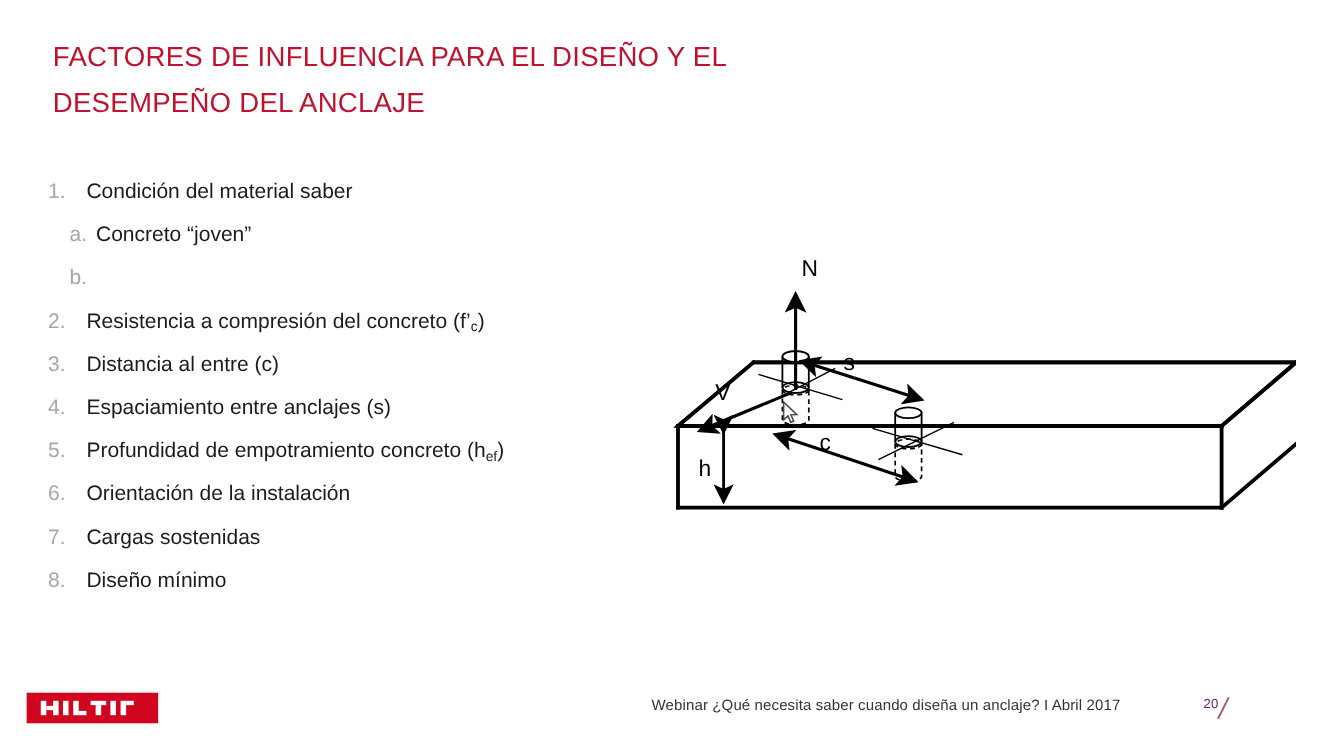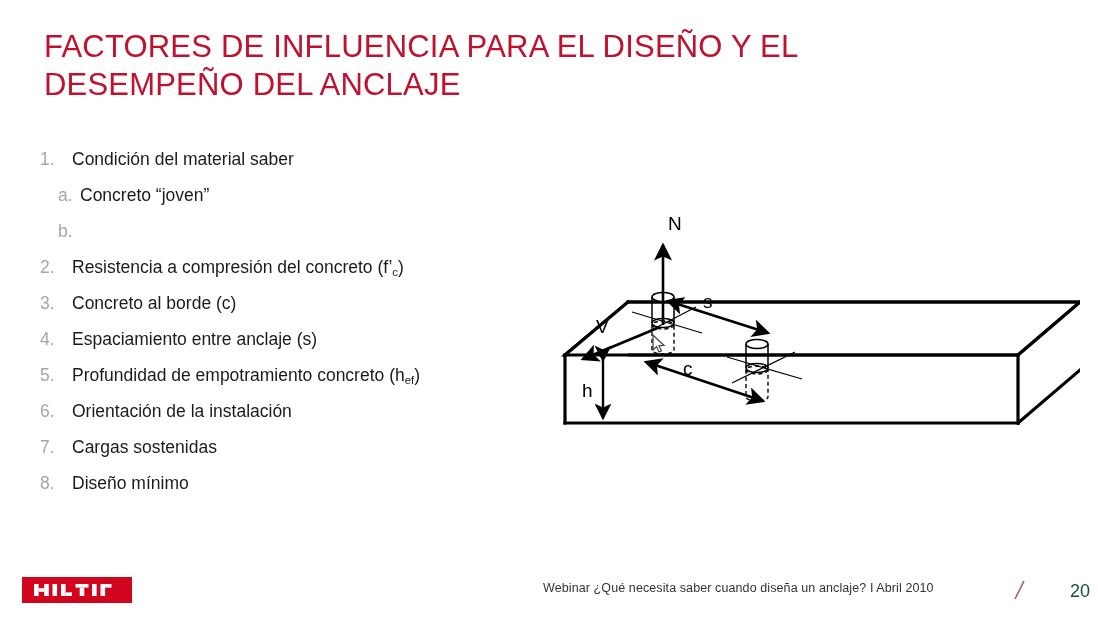--- a/index.html
+++ b/index.html
@@ -20,21 +20,21 @@
     overflow: hidden;
   }
 
   
   #title {
     position: absolute;
     left: 44px;
     top: 28px;
     width: 880px;
     color: #C0122E;
-    font-size: 31px;
+    font-size: 23px;
     line-height: 38px;
     font-weight: 400;
     letter-spacing: 0.2px;
     white-space: pre-line;
   }
 
   
   #list {
     position: absolute;
     left: 36px;
@@ -114,24 +114,24 @@
   }
   #footer-slash {
     position: absolute;
     left: 1012px;
     top: 578px;
     width: 16px;
     height: 24px;
   }
   #page-num {
     position: absolute;
-    left: 1070px;
+    left: 1003px;
     top: 581px;
-    font-size: 18px;
-    color: #14532d;
+    font-size: 11px;
+    color: #701a75;
   }
 </style>
 </head>
 <body>
 
 <div id="slide">
 
   <div id="title">FACTORES DE INFLUENCIA PARA EL DISEÑO Y EL
 DESEMPEÑO DEL ANCLAJE</div>
 
@@ -151,26 +151,26 @@
       <span class="marker">b.</span>
     </div>
 
     <div class="li">
       <span class="marker">2.</span>
       <span class="txt"><span>Resistencia a compresión del concreto (f’</span><sub>c</sub><span>)</span></span>
     </div>
 
     <div class="li">
       <span class="marker">3.</span>
-      <span class="txt">Concreto al borde (c)</span>
+      <span class="txt">Distancia al entre (c)</span>
     </div>
 
     <div class="li">
       <span class="marker">4.</span>
-      <span class="txt">Espaciamiento entre anclaje (s)</span>
+      <span class="txt">Espaciamiento entre anclajes (s)</span>
     </div>
 
     <div class="li">
       <span class="marker">5.</span>
       <span class="txt"><span>Profundidad de empotramiento concreto (h</span><sub>ef</sub><span>)</span></span>
     </div>
 
     <div class="li">
       <span class="marker">6.</span>
       <span class="txt">Orientación de la instalación</span>
@@ -304,21 +304,21 @@
         <rect x="57.7" y="10.6" width="4.6" height="8.4"></rect>
 
         <rect x="70" y="7" width="4.6" height="12"></rect>
 
         <rect x="78.5" y="7" width="4.6" height="12"></rect>
         <rect x="83.1" y="7" width="6.4" height="3.6"></rect>
       </g>
     </svg>
   </div>
 
-  <div id="footer-text">Webinar ¿Qué necesita saber cuando diseña un anclaje? I Abril 2010</div>
+  <div id="footer-text">Webinar ¿Qué necesita saber cuando diseña un anclaje? I Abril 2017</div>
 
   <div id="footer-slash">
     <svg width="16" height="24" viewBox="0 0 16 24" xmlns="http://www.w3.org/2000/svg">
       <line x1="12" y1="3" x2="3" y2="21" stroke="#B05A6A" stroke-width="1.6"></line>
     </svg>
   </div>
 
   <div id="page-num">20</div>
 
 </div>

